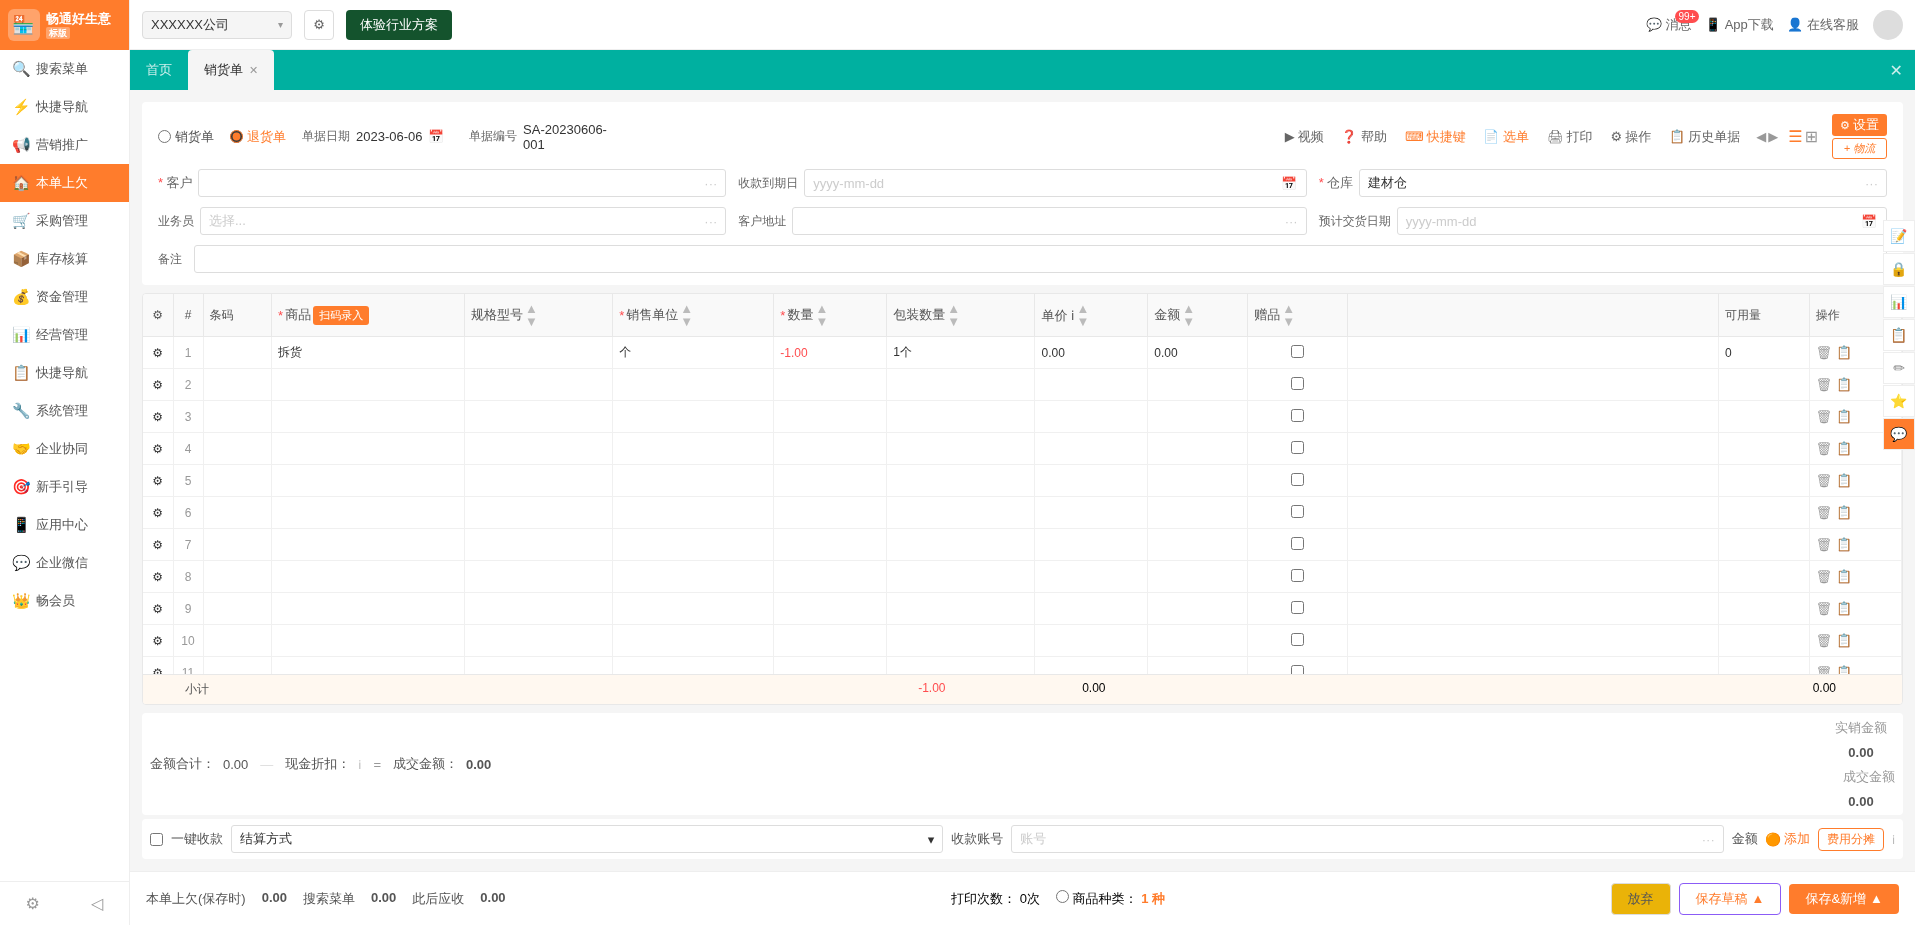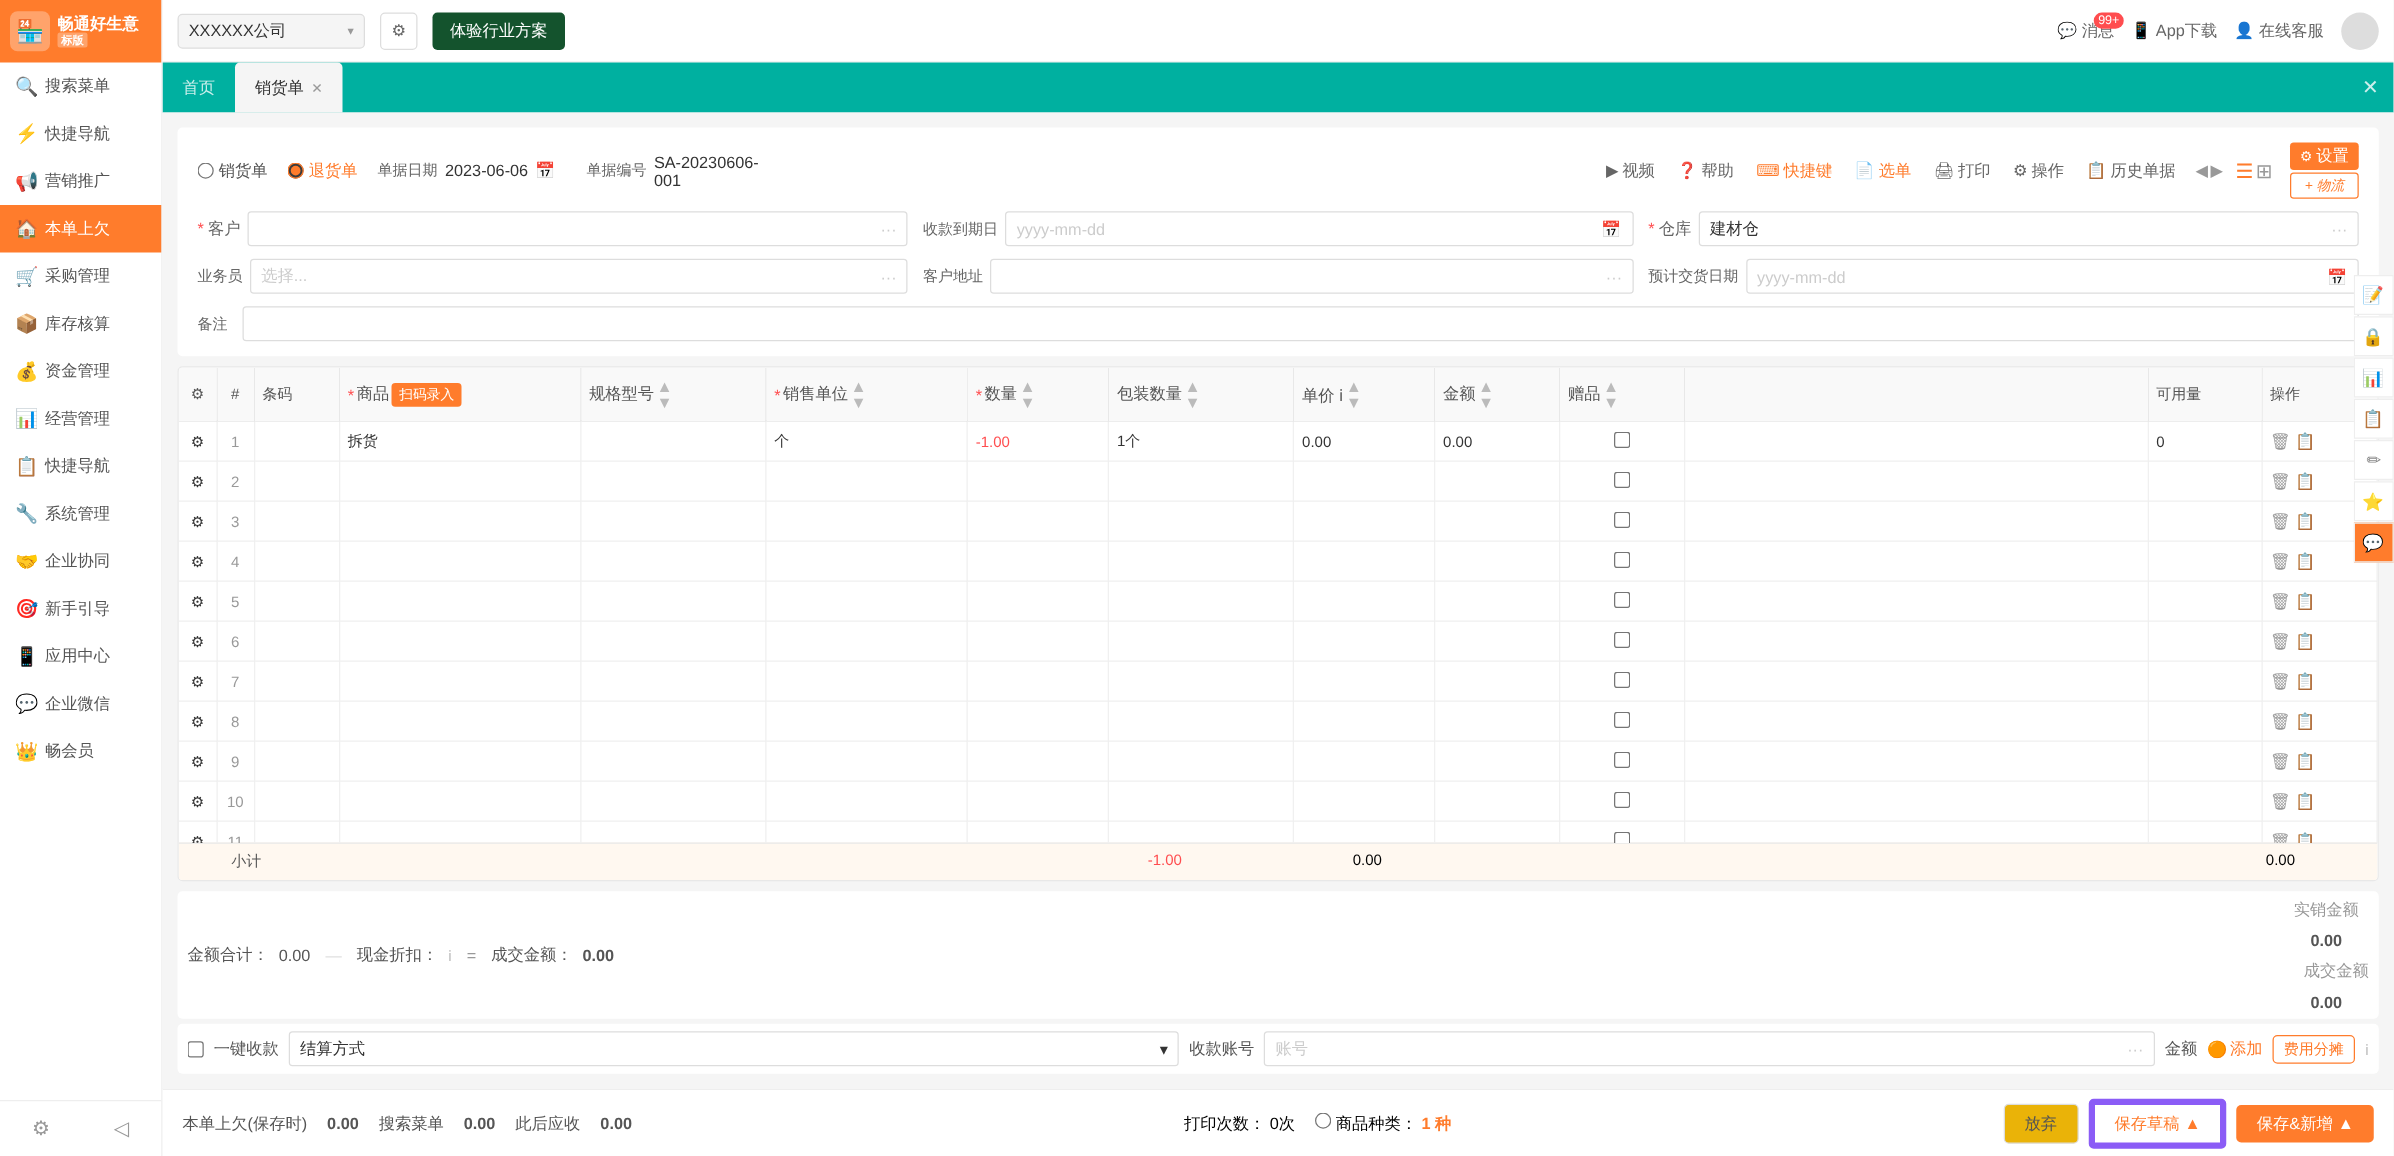--- a/index.html
+++ b/index.html
@@ -81,24 +81,24 @@
     .action-icon { color: #999; cursor: pointer; font-size: 13px; }
     td.center { text-align: center; }
 
     
     .footer-area { padding: 8px 0 0 0; }
     .footer-row1 { display: flex; align-items: center; gap: 8px; padding: 6px 8px; background: #fff; border-radius: 4px; font-size: 12px; color: #555; }
     .footer-row2 { display: flex; align-items: center; gap: 8px; padding: 6px 8px; background: #fff; border-radius: 4px; margin-top: 4px; font-size: 12px; color: #555; }
 
     
     .bottom-bar { height: 54px; background: #fff; border-top: 1px solid #eee; display: flex; align-items: center; padding: 0 16px; gap: 16px; }
-    .bottom-info { display: flex; align-items: center; gap: 16px; font-size: 12px; color: #555; }
+    .bottom-info { display: flex; gap: 16px; font-size: 12px; color: #555; }
     .bottom-actions { margin-left: auto; display: flex; align-items: center; gap: 8px; }
     .btn-discard { border: 1px solid #ddd; background: #eab308; color: #555; border-radius: 4px; padding: 6px 16px; cursor: pointer; font-size: 13px; }
-    .btn-save-draft { border: 5px solid #8b5cf6; background: #fff; color: #ff7c2c; border-radius: 4px; padding: 6px 16px; cursor: pointer; font-size: 13px; display: flex; align-items: center; gap: 4px; }
+    .btn-save-draft { border: 1px solid #8b5cf6; background: #fff; color: #ff7c2c; border-radius: 4px; padding: 6px 16px; cursor: pointer; font-size: 13px; display: flex; align-items: center; gap: 4px; }
     .btn-save-new { background: #ff7c2c; color: #fff; border: none; border-radius: 4px; padding: 6px 16px; cursor: pointer; font-size: 13px; display: flex; align-items: center; gap: 4px; }
     .eq-sign { color: #999; margin: 0 4px; }
     .add-btn { color: #ff7c2c; cursor: pointer; font-size: 12px; display: flex; align-items: center; gap: 2px; }
     .fee-btn { border: 1px solid #ff7c2c; color: #ff7c2c; background: #fff; border-radius: 4px; padding: 2px 8px; cursor: pointer; font-size: 12px; }
     .help-icon { color: #bbb; font-size: 12px; cursor: pointer; }
 
     .th-sortable { display: flex; align-items: center; gap: 2px; }
     .sort-icons { display: flex; flex-direction: column; font-size: 8px; color: #bbb; line-height: 1; }
   </style>
 </head>

